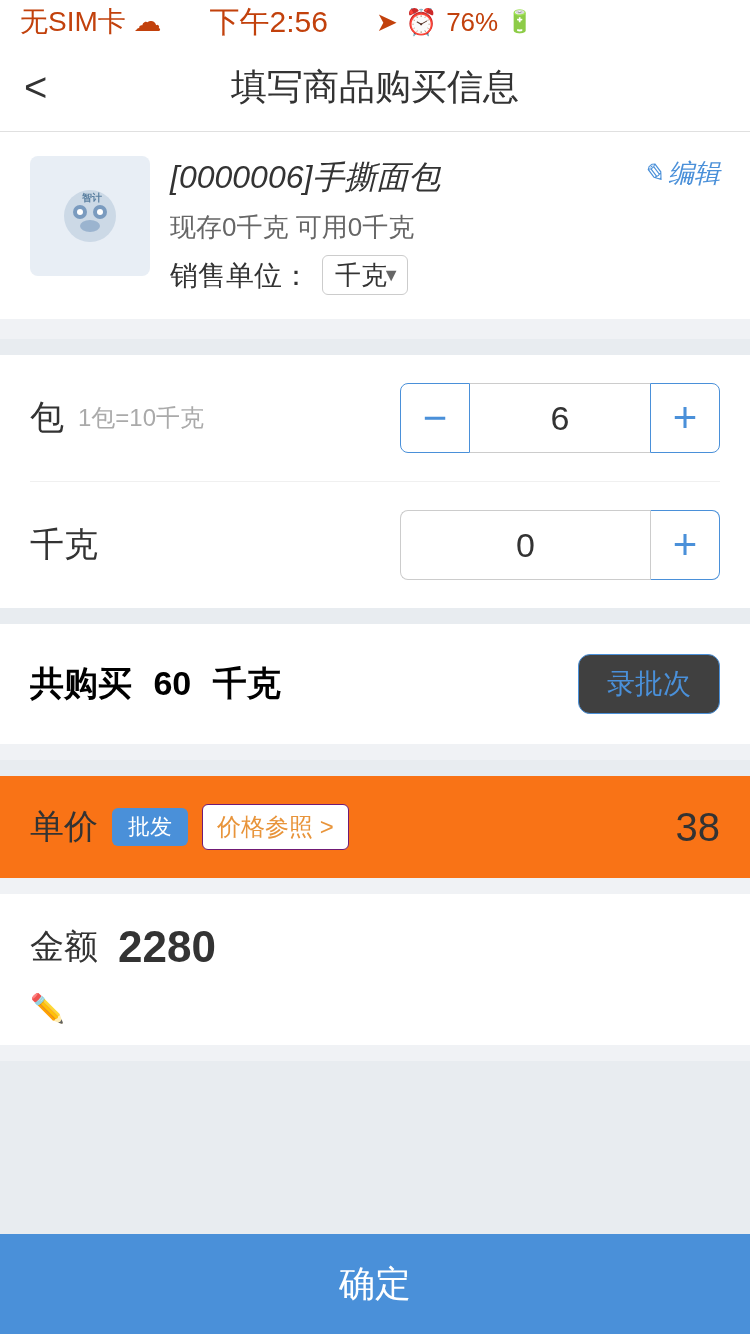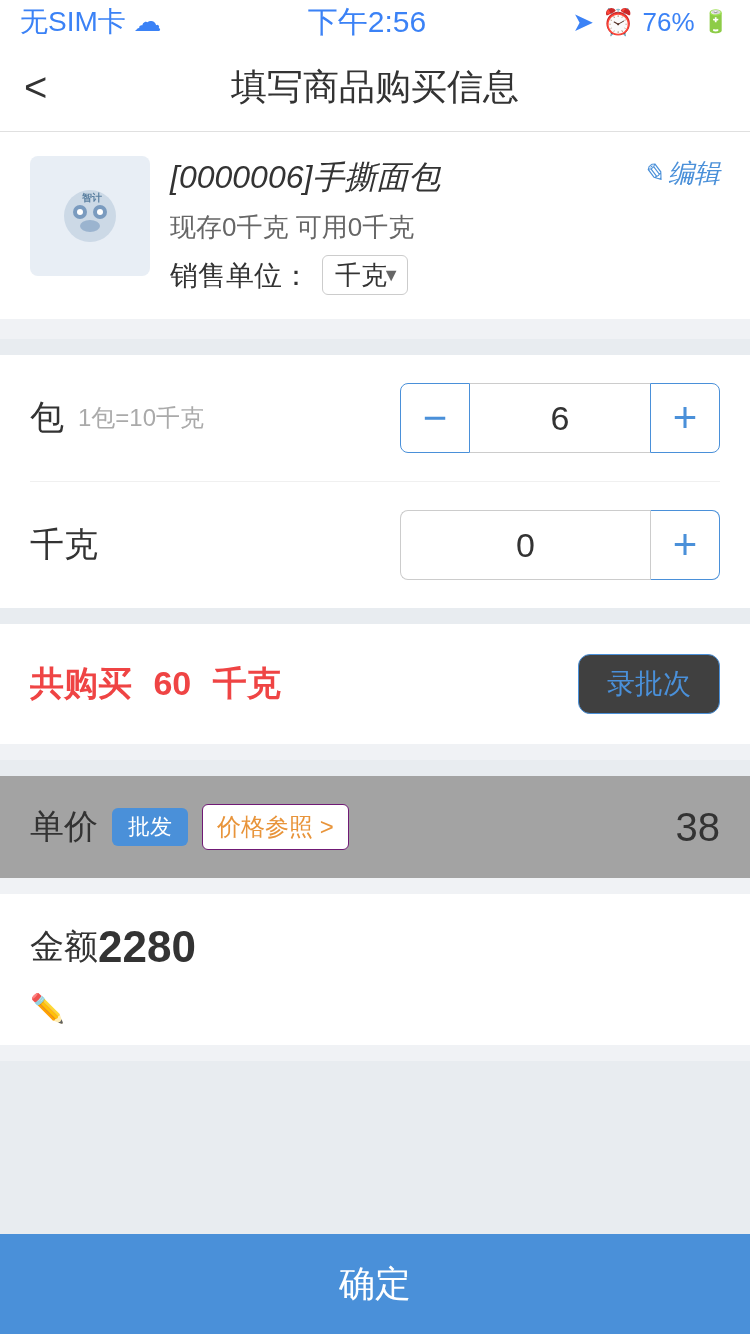--- a/index.html
+++ b/index.html
@@ -13,24 +13,23 @@
       color: #333;
     }
 
     
     .status-bar {
       width: 750px;
       height: 44px;
       background: #fff;
       display: flex;
       align-items: center;
-      justify-content: space-between;
       padding: 0 20px;
       font-size: 28px;
-      color: #3b82f6;
+      color: #c2410c;
       gap: 48px;
     }
     .status-left { display: flex; align-items: center; gap: 10px; }
     .status-center { font-size: 30px; font-weight: 400; }
     .status-right { display: flex; align-items: center; gap: 8px; font-size: 26px; }
 
     
     .nav-bar {
       width: 750px;
       height: 88px;
@@ -224,35 +223,35 @@
       align-items: center;
       justify-content: space-between;
       margin-bottom: 16px;
     }
     .total-text {
       font-size: 34px;
       color: #333;
     }
     .total-text span {
       font-weight: 600;
-      color: #ef4444;
+      color: #000000;
     }
     .batch-btn {
       border: 1px solid #4a90d9;
       color: #4a90d9;
       background: #404040;
       border-radius: 12px;
       padding: 10px 28px;
       font-size: 28px;
       cursor: pointer;
     }
 
     
     .price-section {
-      background: #a3a3a3;
+      background: #f97316;
       padding: 28px 30px;
       display: flex;
       align-items: center;
       justify-content: space-between;
       margin-bottom: 16px;
     }
     .price-left {
       display: flex;
       align-items: center;
       gap: 14px;
@@ -288,20 +287,21 @@
 
     
     .amount-section {
       background: #fff;
       padding: 28px 30px 20px;
       margin-bottom: 16px;
     }
     .amount-row {
       display: flex;
       align-items: center;
+      gap: 20px;
       margin-bottom: 20px;
     }
     .amount-label {
       font-size: 34px;
       color: #333;
     }
     .amount-value {
       font-size: 44px;
       color: #333;
       font-weight: 600;

